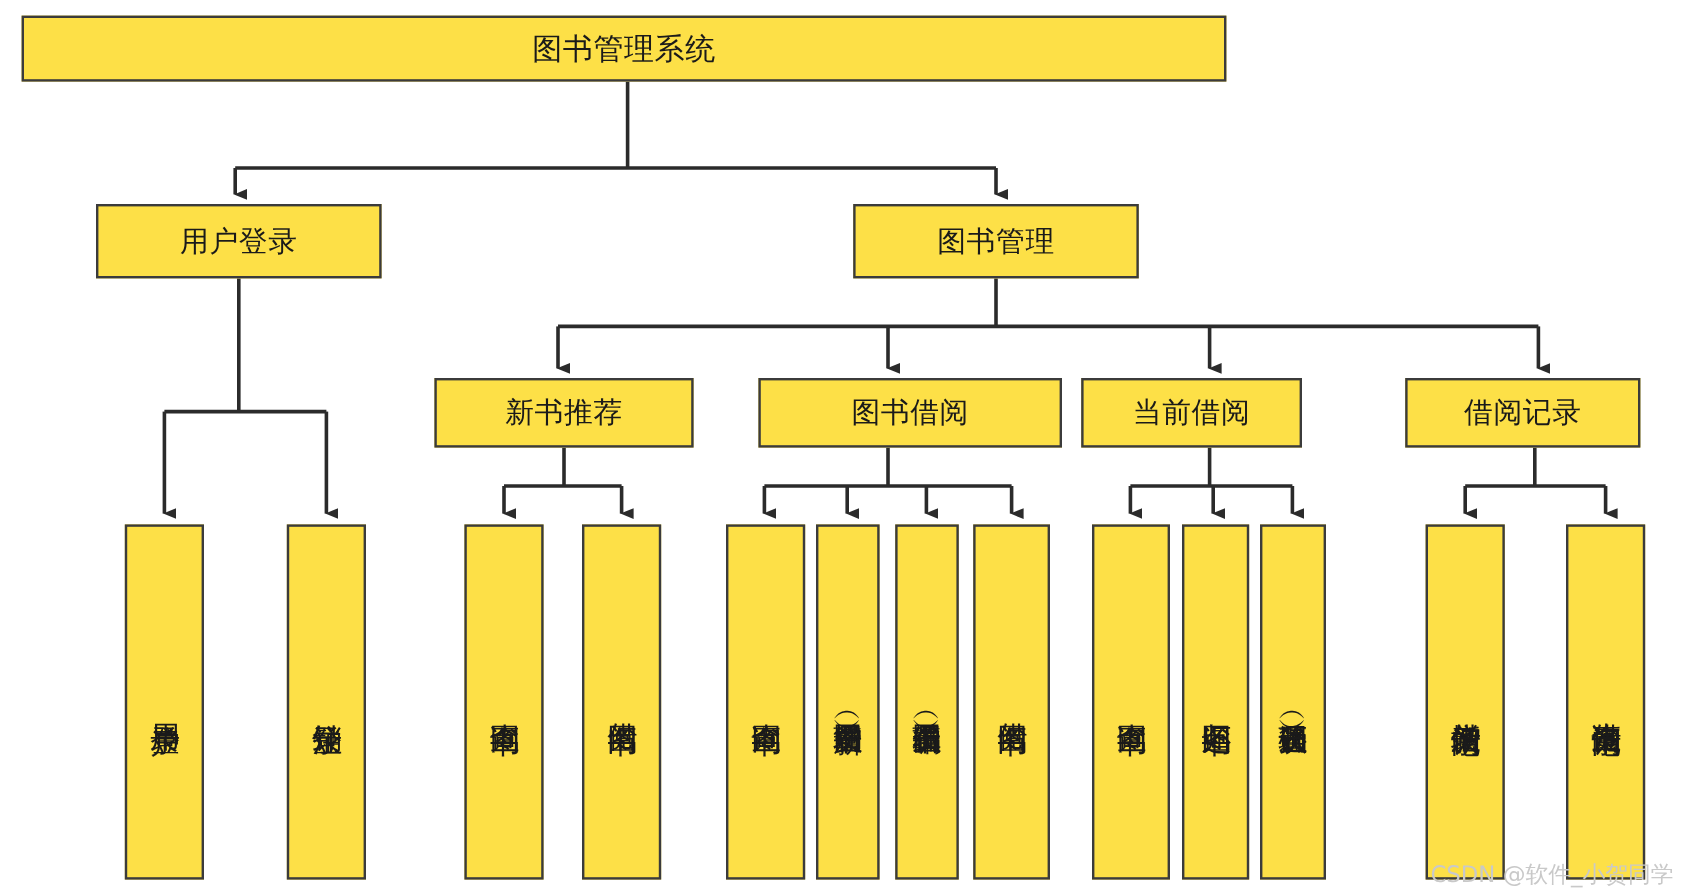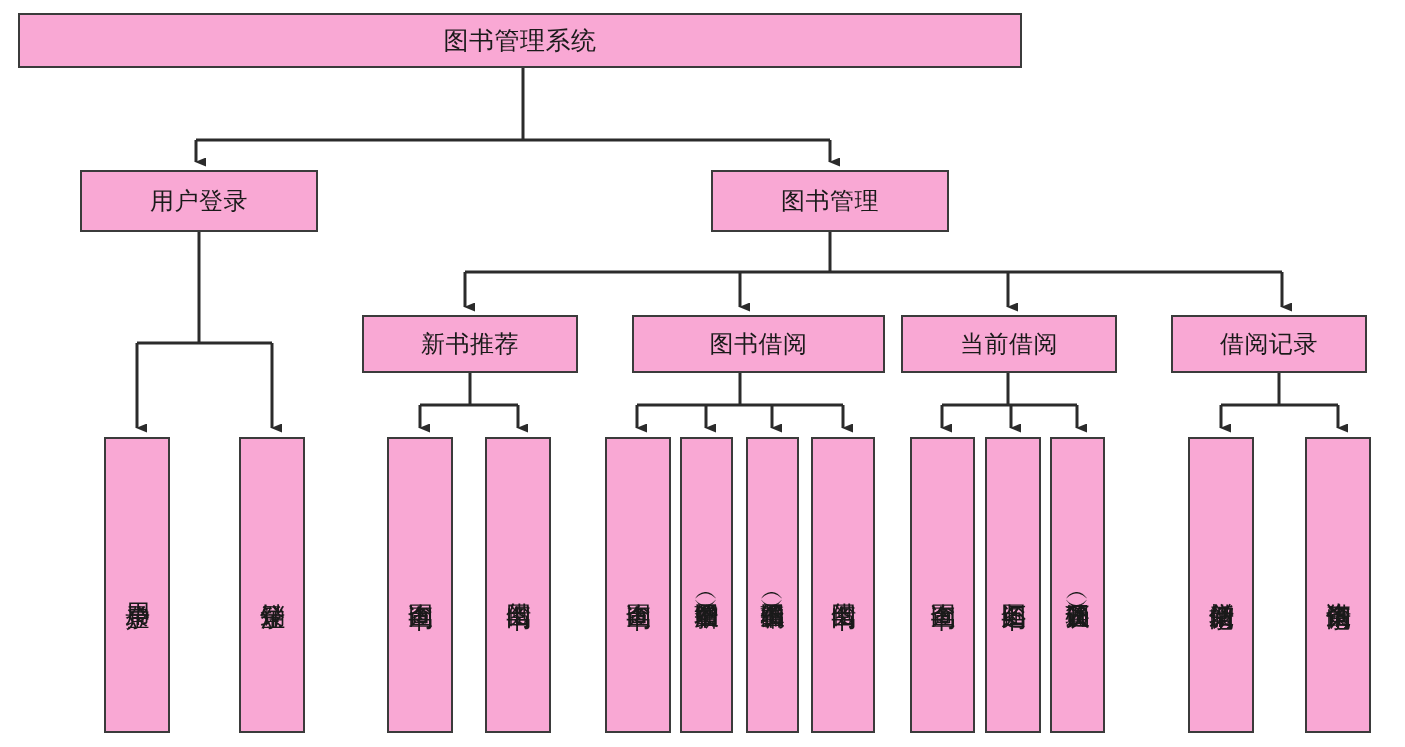--- a/index.html
+++ b/index.html
@@ -17,21 +17,21 @@
   #diagram-canvas {
     position: absolute;
     left: 0;
     top: 0;
     width: 1405px;
     height: 747px;
   }
   .node {
     position: absolute;
     box-sizing: border-box;
-    background: #f9a8d4;
+    background: #fde047;
     border: 2px solid #3b3b3b;
     display: flex;
     align-items: center;
     justify-content: center;
     z-index: 3;
   }
   .node-label {
     color: #1a1a1a;
     text-align: center;
     line-height: 1.02;
@@ -144,21 +144,21 @@
   <div class="node horizontal" style="left:362px; top:315px; width:216px; height:58px;">
     <span class="node-label">新书推荐</span>
   </div>
 
   <div class="node horizontal" style="left:711px; top:170px; width:238px; height:62px;">
     <span class="node-label">图书管理</span>
   </div>
   <div class="node horizontal" style="left:632px; top:315px; width:253px; height:58px;">
     <span class="node-label">图书借阅</span>
   </div>
-  <div class="node horizontal" style="left:901px; top:315px; width:216px; height:58px;">
+  <div class="node horizontal" style="left:901px; top:315px; width:184px; height:58px;">
     <span class="node-label">当前借阅</span>
   </div>
   <div class="node horizontal" style="left:1171px; top:315px; width:196px; height:58px;">
     <span class="node-label">借阅记录</span>
   </div>
 
   <div class="node vertical" style="left:104px; top:437px; width:66px; height:296px;">
     <span class="node-label">用户登录</span>
   </div>
   <div class="node vertical" style="left:239px; top:437px; width:66px; height:296px;">
@@ -195,14 +195,15 @@
     <span class="node-label">确认归还（管理员）</span>
   </div>
 
   <div class="node vertical" style="left:1188px; top:437px; width:66px; height:296px;">
     <span class="node-label">新增借阅记录</span>
   </div>
   <div class="node vertical" style="left:1305px; top:437px; width:66px; height:296px;">
     <span class="node-label">查询借阅记录</span>
   </div>
 
+  <div class="watermark" style="left:1192px; top:716px;">CSDN @软件_小贺同学</div>
 
 </div>
 
 </body></html>

